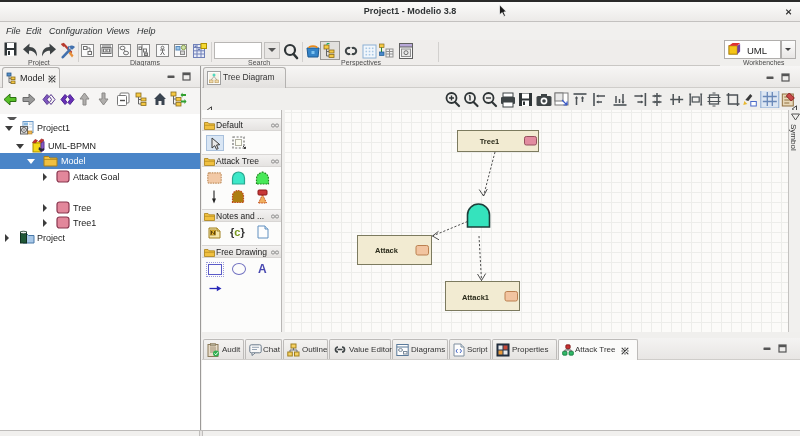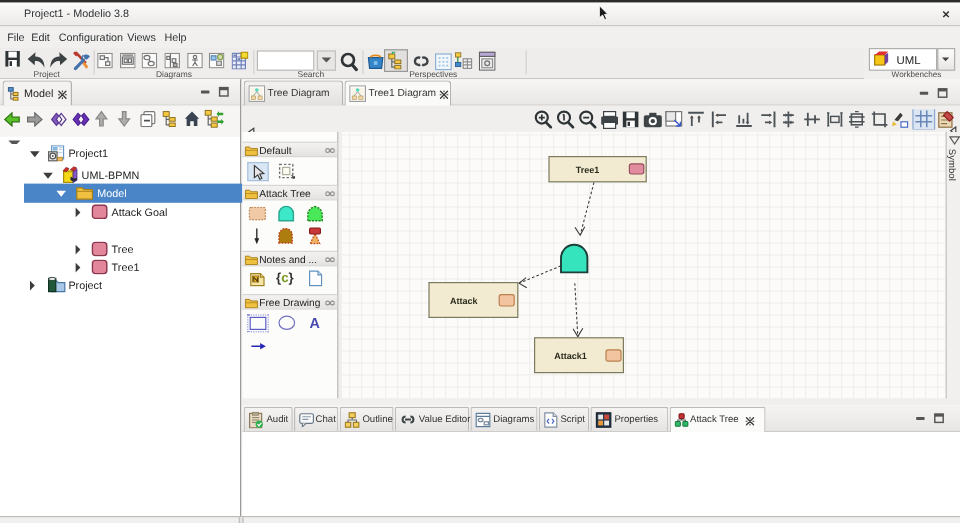--- a/index.html
+++ b/index.html
@@ -2,43 +2,43 @@
 <html><head>
 <meta charset="utf-8">
 <style>
 * { margin:0; padding:0; box-sizing:border-box; }
 html,body { width:800px; height:436px; overflow:hidden; font-family:"Liberation Sans",sans-serif; background:#f0efed; }
 .abs { position:absolute; }
 #app { position:relative; width:800px; height:436px; background:#f0efed; }
 
 
 #titlebar { left:0; top:0; width:800px; height:22px; background:linear-gradient(#fbfbfa,#eceae8); border-top:2px solid #2b2b2b; border-bottom:1px solid #c3c1bf; }
-#title { width:100%; text-align:left; font-size:9px; font-weight:normal; color:#2f3335; line-height:18px;padding-left:20px; }
+#title { width:100%; text-align:center; font-size:9px; font-weight:bold; color:#2f3335; line-height:18px;padding-left:20px; }
 #closebtn { right:8px; top:5px; font-size:8.5px; font-weight:bold; color:#2e2e2e; }
 
 
-#menubar { left:0; top:22px; width:800px; height:18px; background:#f1f0ee; font-size:9px; color:#2f3335; }
+#menubar { left:0; top:22px; width:800px; height:18px; background:#f1f0ee; font-size:9px; color:#2f3335;font-style:italic; }
 #menubar span { position:absolute; top:4px; white-space:nowrap; }
 
 
 #toolbar { left:0; top:40px; width:720px; height:26px; background:#efedeb; border-bottom:1px solid #c9c7c4; }
 .tsep { position:absolute; top:2px; height:20px; width:1px; background:#d2d0ce; }
 .tlabel { position:absolute; top:19px; font-size:7px; color:#4c4c4c; white-space:nowrap; }
 .ticon { position:absolute; top:2px; }
 
 
 #leftpanel { left:0; top:66px; width:201px; height:364px; background:#fff; border-right:1px solid #9c9a98; }
 #lp-tabstrip { left:0; top:0; width:200px; height:22px; background:linear-gradient(#f7f6f5,#e9e7e5); border-bottom:1px solid #cfcdca; }
 #lp-tab { left:2px; top:1px; width:58px; height:21px; background:#f3f2f0; border:1px solid #b4b2b0; border-bottom:none; border-radius:3px 3px 0 0; }
 #lp-tab span { position:absolute; left:17px; top:5px; font-size:9px; color:#222; white-space:nowrap; }
 .minmax { position:absolute; top:5px; width:26px; height:11px; }
 #lp-toolbar { left:0; top:22px; width:200px; height:26px; background:#f6f5f4; }
 #lp-expander { left:5px; top:48px; width:14px; height:10px; }
 #lp-tree { left:0; top:54px; width:200px; height:310px; background:#fff; font-size:9px; color:#1c1c1c; }
-.trow { position:absolute; height:16px; line-height:16px; width:200px;margin-left:20px; }
+.trow { position:absolute; height:16px; line-height:16px; width:200px; }
 .trow .lbl { position:absolute; top:0; white-space:nowrap; }
 .sel { background:#4a85c8; color:#fff; }
 .tw { position:absolute; top:4px; width:0; height:0; }
 .twc { border-left:4px solid #3c3c3c; border-top:4px solid transparent; border-bottom:4px solid transparent; }
 .twe { border-top:5px solid #3c3c3c; border-left:4px solid transparent; border-right:4px solid transparent; top:6px;}
 .twe.white { border-top-color:#fff; }
 
 
 #editor { left:202px; top:66px; width:598px; height:364px; background:#f0efed; }
 #ed-tabstrip { left:0; top:0; width:598px; height:22px; background:linear-gradient(#f7f6f5,#e9e7e5); border-bottom:1px solid #cfcdca; }
@@ -373,35 +373,20 @@
       <svg class="abs" style="left:3px;top:3px" width="14" height="14" viewBox="0 0 14 14">
         <rect x="0.5" y="0.5" width="13" height="13" fill="#fdfdfc" stroke="#a0a0a0"></rect>
         <rect x="2" y="2" width="10" height="10" fill="#f8f4e8"></rect>
         <circle cx="7" cy="4" r="1.5" fill="#50d8c0"></circle>
         <path d="M7 5.5 L4 9 M7 5.5 L10 9" stroke="#909090" stroke-width="0.7"></path>
         <rect x="2.5" y="9" width="3.5" height="2.8" fill="#f0d8a8" stroke="#b09050" stroke-width="0.5"></rect>
         <rect x="8" y="9" width="3.5" height="2.8" fill="#f0d8a8" stroke="#b09050" stroke-width="0.5"></rect>
       </svg>
       <span class="abs" style="left:19px;top:4px">Tree Diagram</span>
     </div>
-    <div class="edtab" id="edtab2">
-      <svg class="abs" style="left:3px;top:3px" width="14" height="14" viewBox="0 0 14 14">
-        <rect x="0.5" y="0.5" width="13" height="13" fill="#fdfdfc" stroke="#a0a0a0"></rect>
-        <rect x="2" y="2" width="10" height="10" fill="#f8f4e8"></rect>
-        <circle cx="7" cy="4" r="1.5" fill="#50d8c0"></circle>
-        <path d="M7 5.5 L4 9 M7 5.5 L10 9" stroke="#909090" stroke-width="0.7"></path>
-        <rect x="2.5" y="9" width="3.5" height="2.8" fill="#f0d8a8" stroke="#b09050" stroke-width="0.5"></rect>
-        <rect x="8" y="9" width="3.5" height="2.8" fill="#f0d8a8" stroke="#b09050" stroke-width="0.5"></rect>
-      </svg>
-      <span class="abs" style="left:19px;top:4px">Tree1 Diagram</span>
-      <svg class="abs" style="left:78px;top:7px" width="8" height="8" viewBox="0 0 9 9">
-        <path d="M1.2 1.2 L7.8 7.8 M7.8 1.2 L1.2 7.8" stroke="#3c3c3c" stroke-width="1.3" stroke-linecap="round"></path>
-          <path d="M4.5 0.4 L4.5 2.2 M4.5 6.8 L4.5 8.6 M0.4 4.5 L2.2 4.5 M6.8 4.5 L8.6 4.5" stroke="#3c3c3c" stroke-width="1.0"></path>
-      </svg>
-    </div>
     <svg class="minmax" style="left:563px;top:6px" width="26" height="11" viewBox="0 0 26 11">
       <rect x="1.5" y="4.5" width="7" height="2.4" rx="0.5" fill="#555"></rect>
       <rect x="17" y="2" width="7" height="7" fill="none" stroke="#555" stroke-width="1.2"></rect>
       <rect x="17" y="2" width="7" height="2.2" fill="#555"></rect>
     </svg>
     <div class="abs" id="ed-toolbar">
       <svg class="abs" style="left:243px;top:3px" width="350" height="17" viewBox="0 0 350 17">
 
         <g stroke="#2e3436" fill="none" stroke-width="1.8">
           <circle cx="6.5" cy="7" r="5"></circle>

